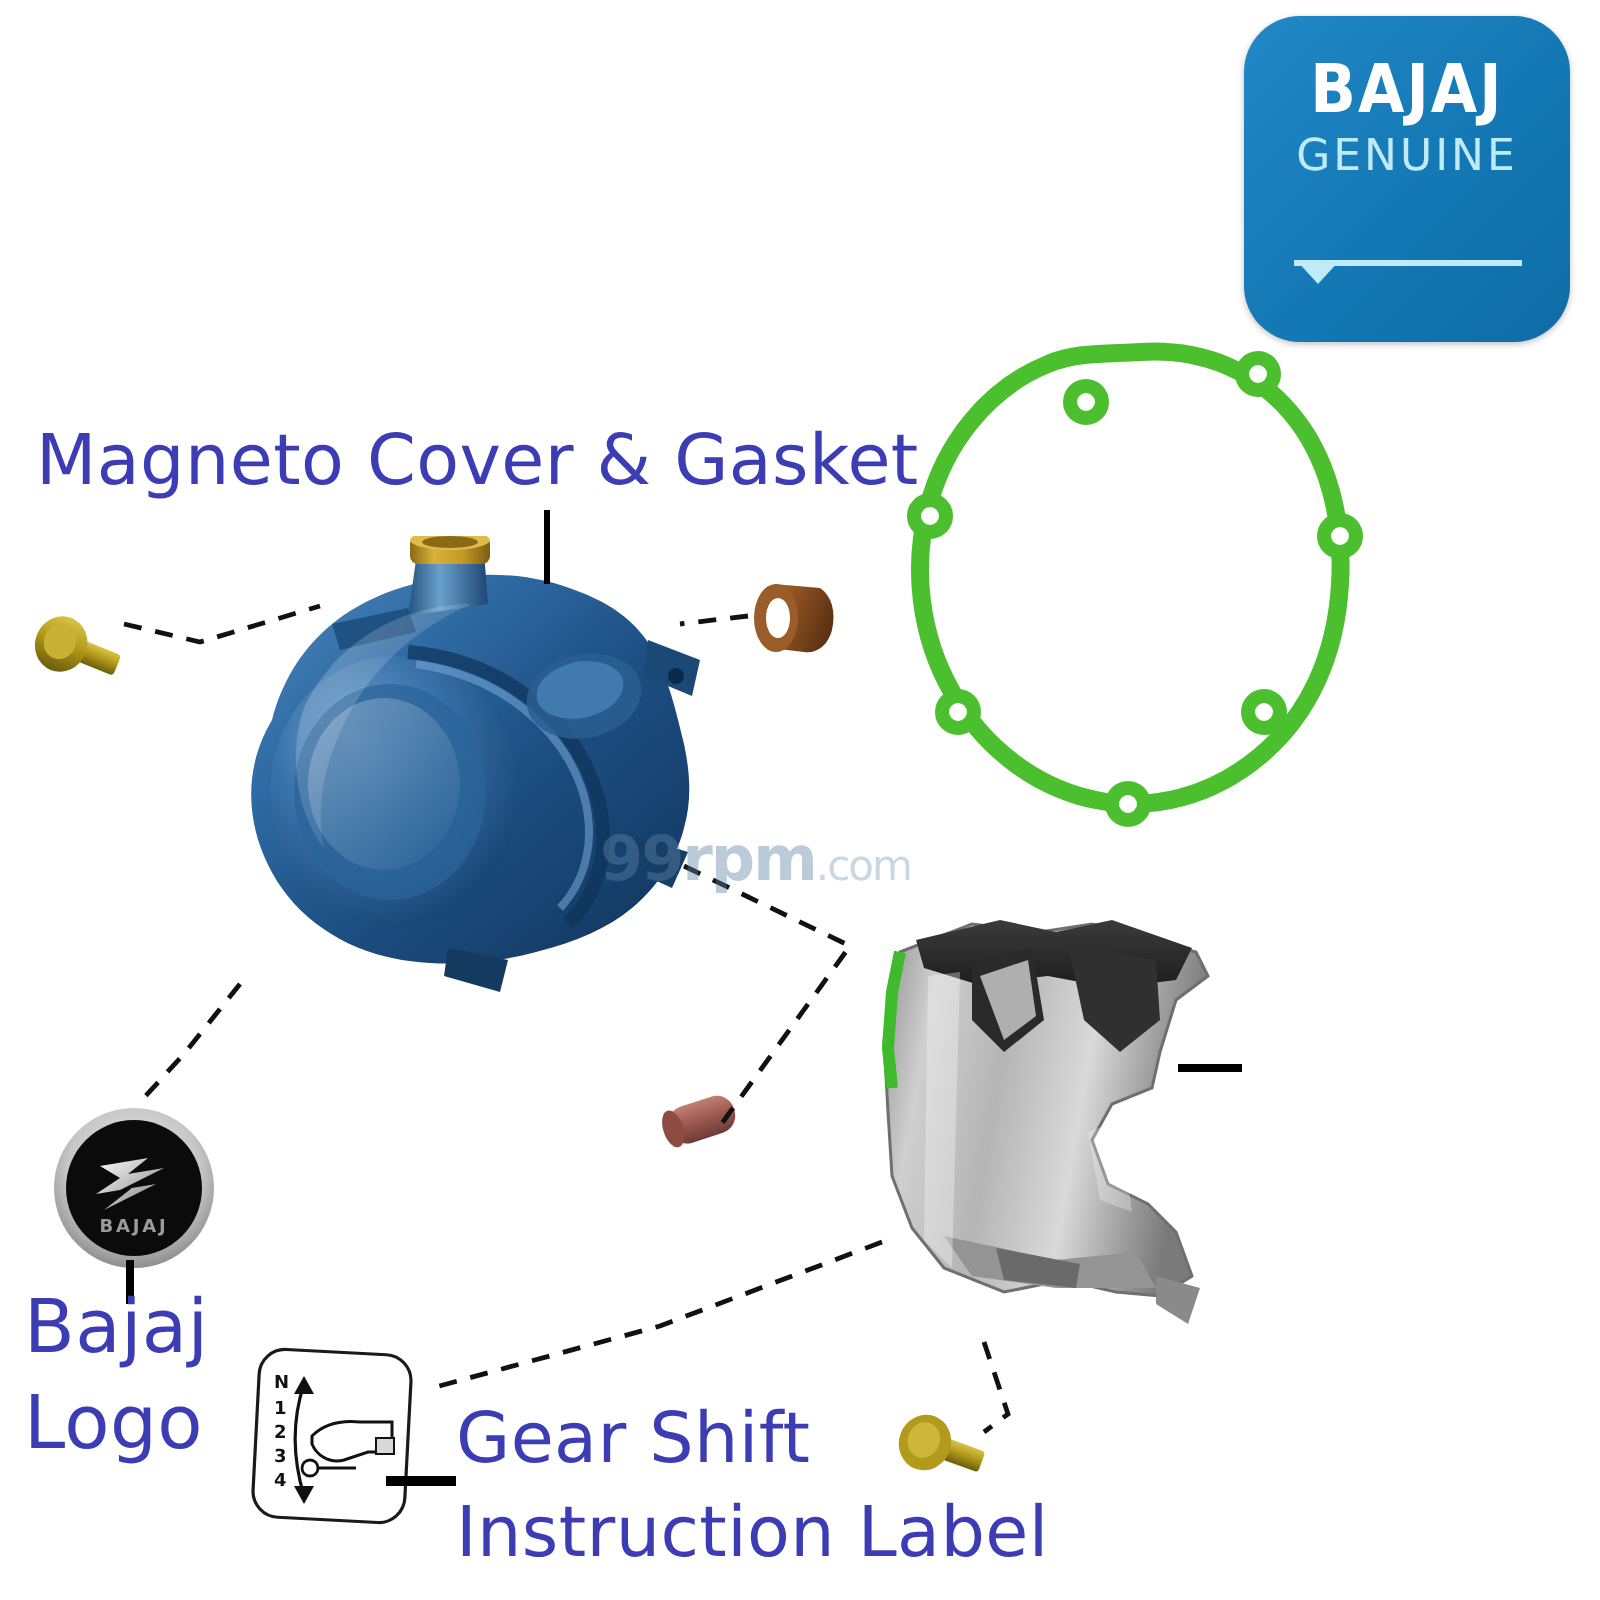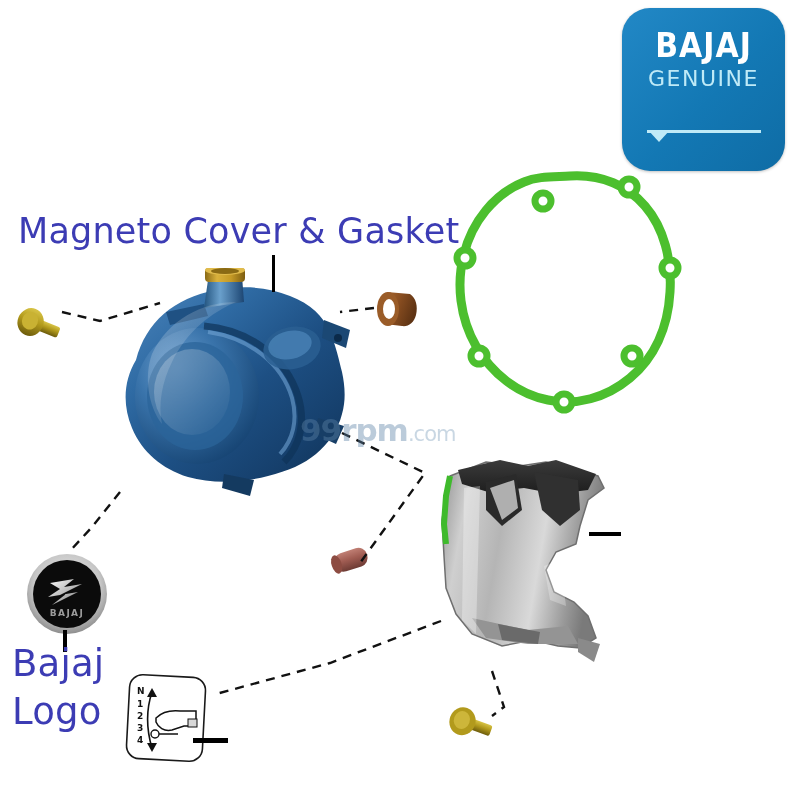--- a/index.html
+++ b/index.html
@@ -333,18 +333,20 @@
       </g>
     </svg>
   </div>
 
   <div class="callout" id="title-magneto">Magneto Cover &amp; Gasket</div>
 
 
   <div class="callout" id="label-bajaj">Bajaj
 Logo</div>
 
+  <div class="callout" id="label-gear">Gear Shift
+Instruction Label</div>
 
   <div id="watermark">
     <span>99rpm</span><span class="dom">.com</span>
   </div>
 
 </div>
 
 </body></html>

